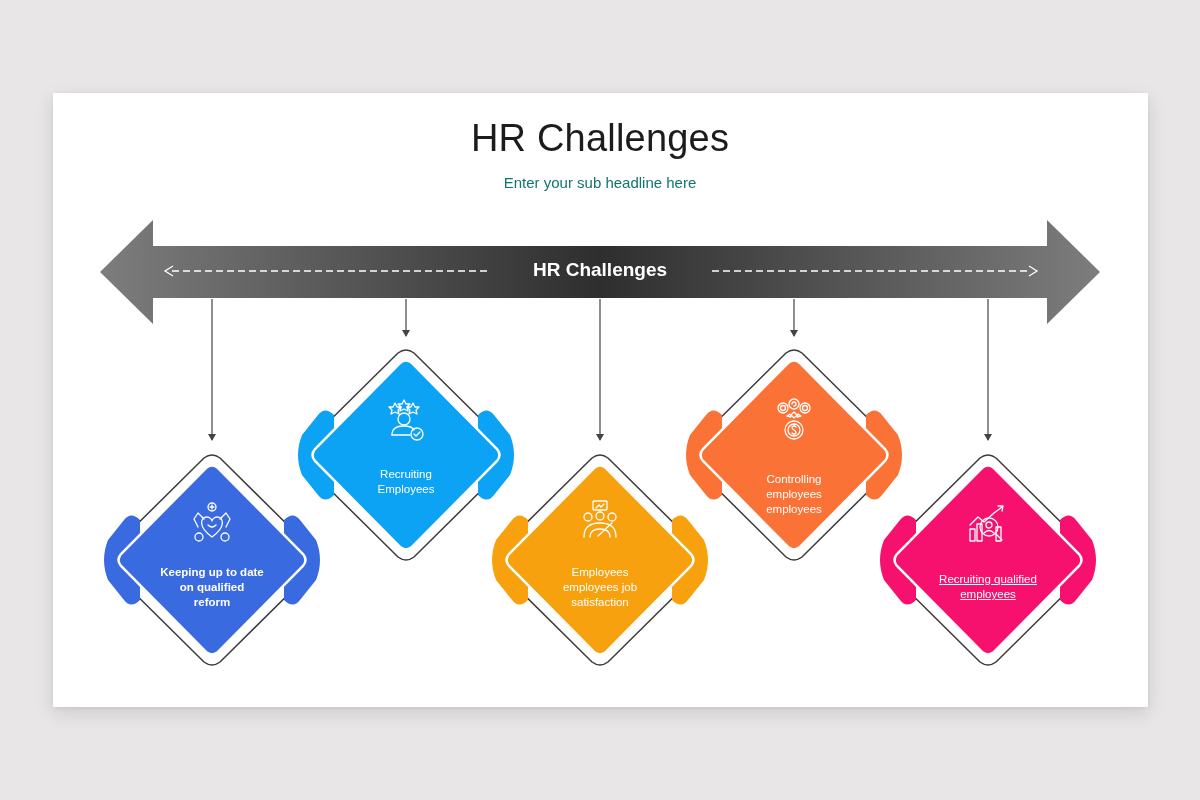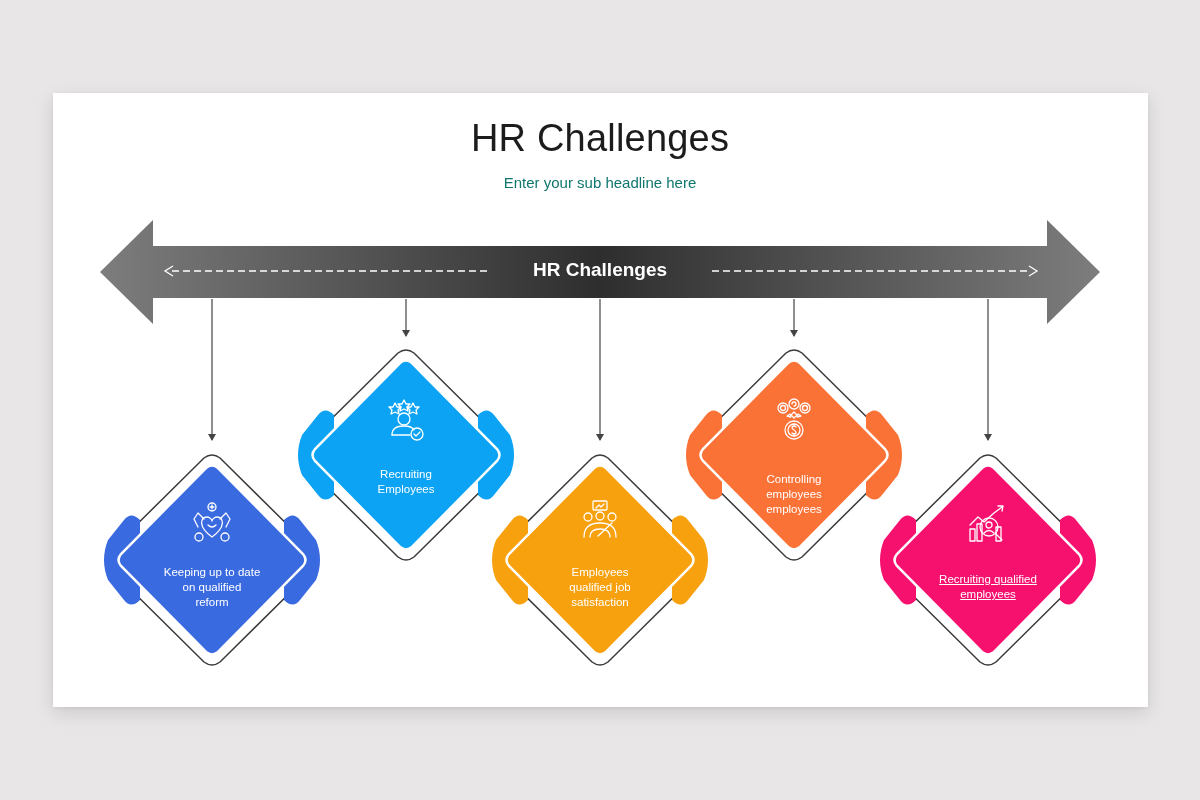--- a/index.html
+++ b/index.html
@@ -178,32 +178,32 @@
       <circle cx="1" cy="0" r="9"></circle>
       <circle cx="1" cy="-2" r="3"></circle>
       <path d="M-4,6 Q1,1 6,6"></path>
       <path d="M8,7 L14,13"></path>
     </g>
   </g>
 </svg>
 
 <div class="arrow-label">HR Challenges</div>
 
-<div class="card-text" style="left:147px; top:565px;">
+<div class="card-text" style="left:147px; top:565px;font-weight:bold;">
   <div>Keeping up to date</div>
   <div>on qualified</div>
   <div>reform</div>
 </div>
 <div class="card-text" style="left:341px; top:467px;">
   <div>Recruiting</div>
   <div>Employees</div>
 </div>
 <div class="card-text" style="left:535px; top:565px;">
   <div>Employees</div>
-  <div>qualified job</div>
+  <div>employees job</div>
   <div>satisfaction</div>
 </div>
 <div class="card-text" style="left:729px; top:472px;">
   <div>Controlling</div>
   <div>employees</div>
   <div>employees</div>
 </div>
 <div class="card-text" style="left:923px; top:572px;text-decoration:underline;">
   <div>Recruiting qualified</div>
   <div>employees</div>

